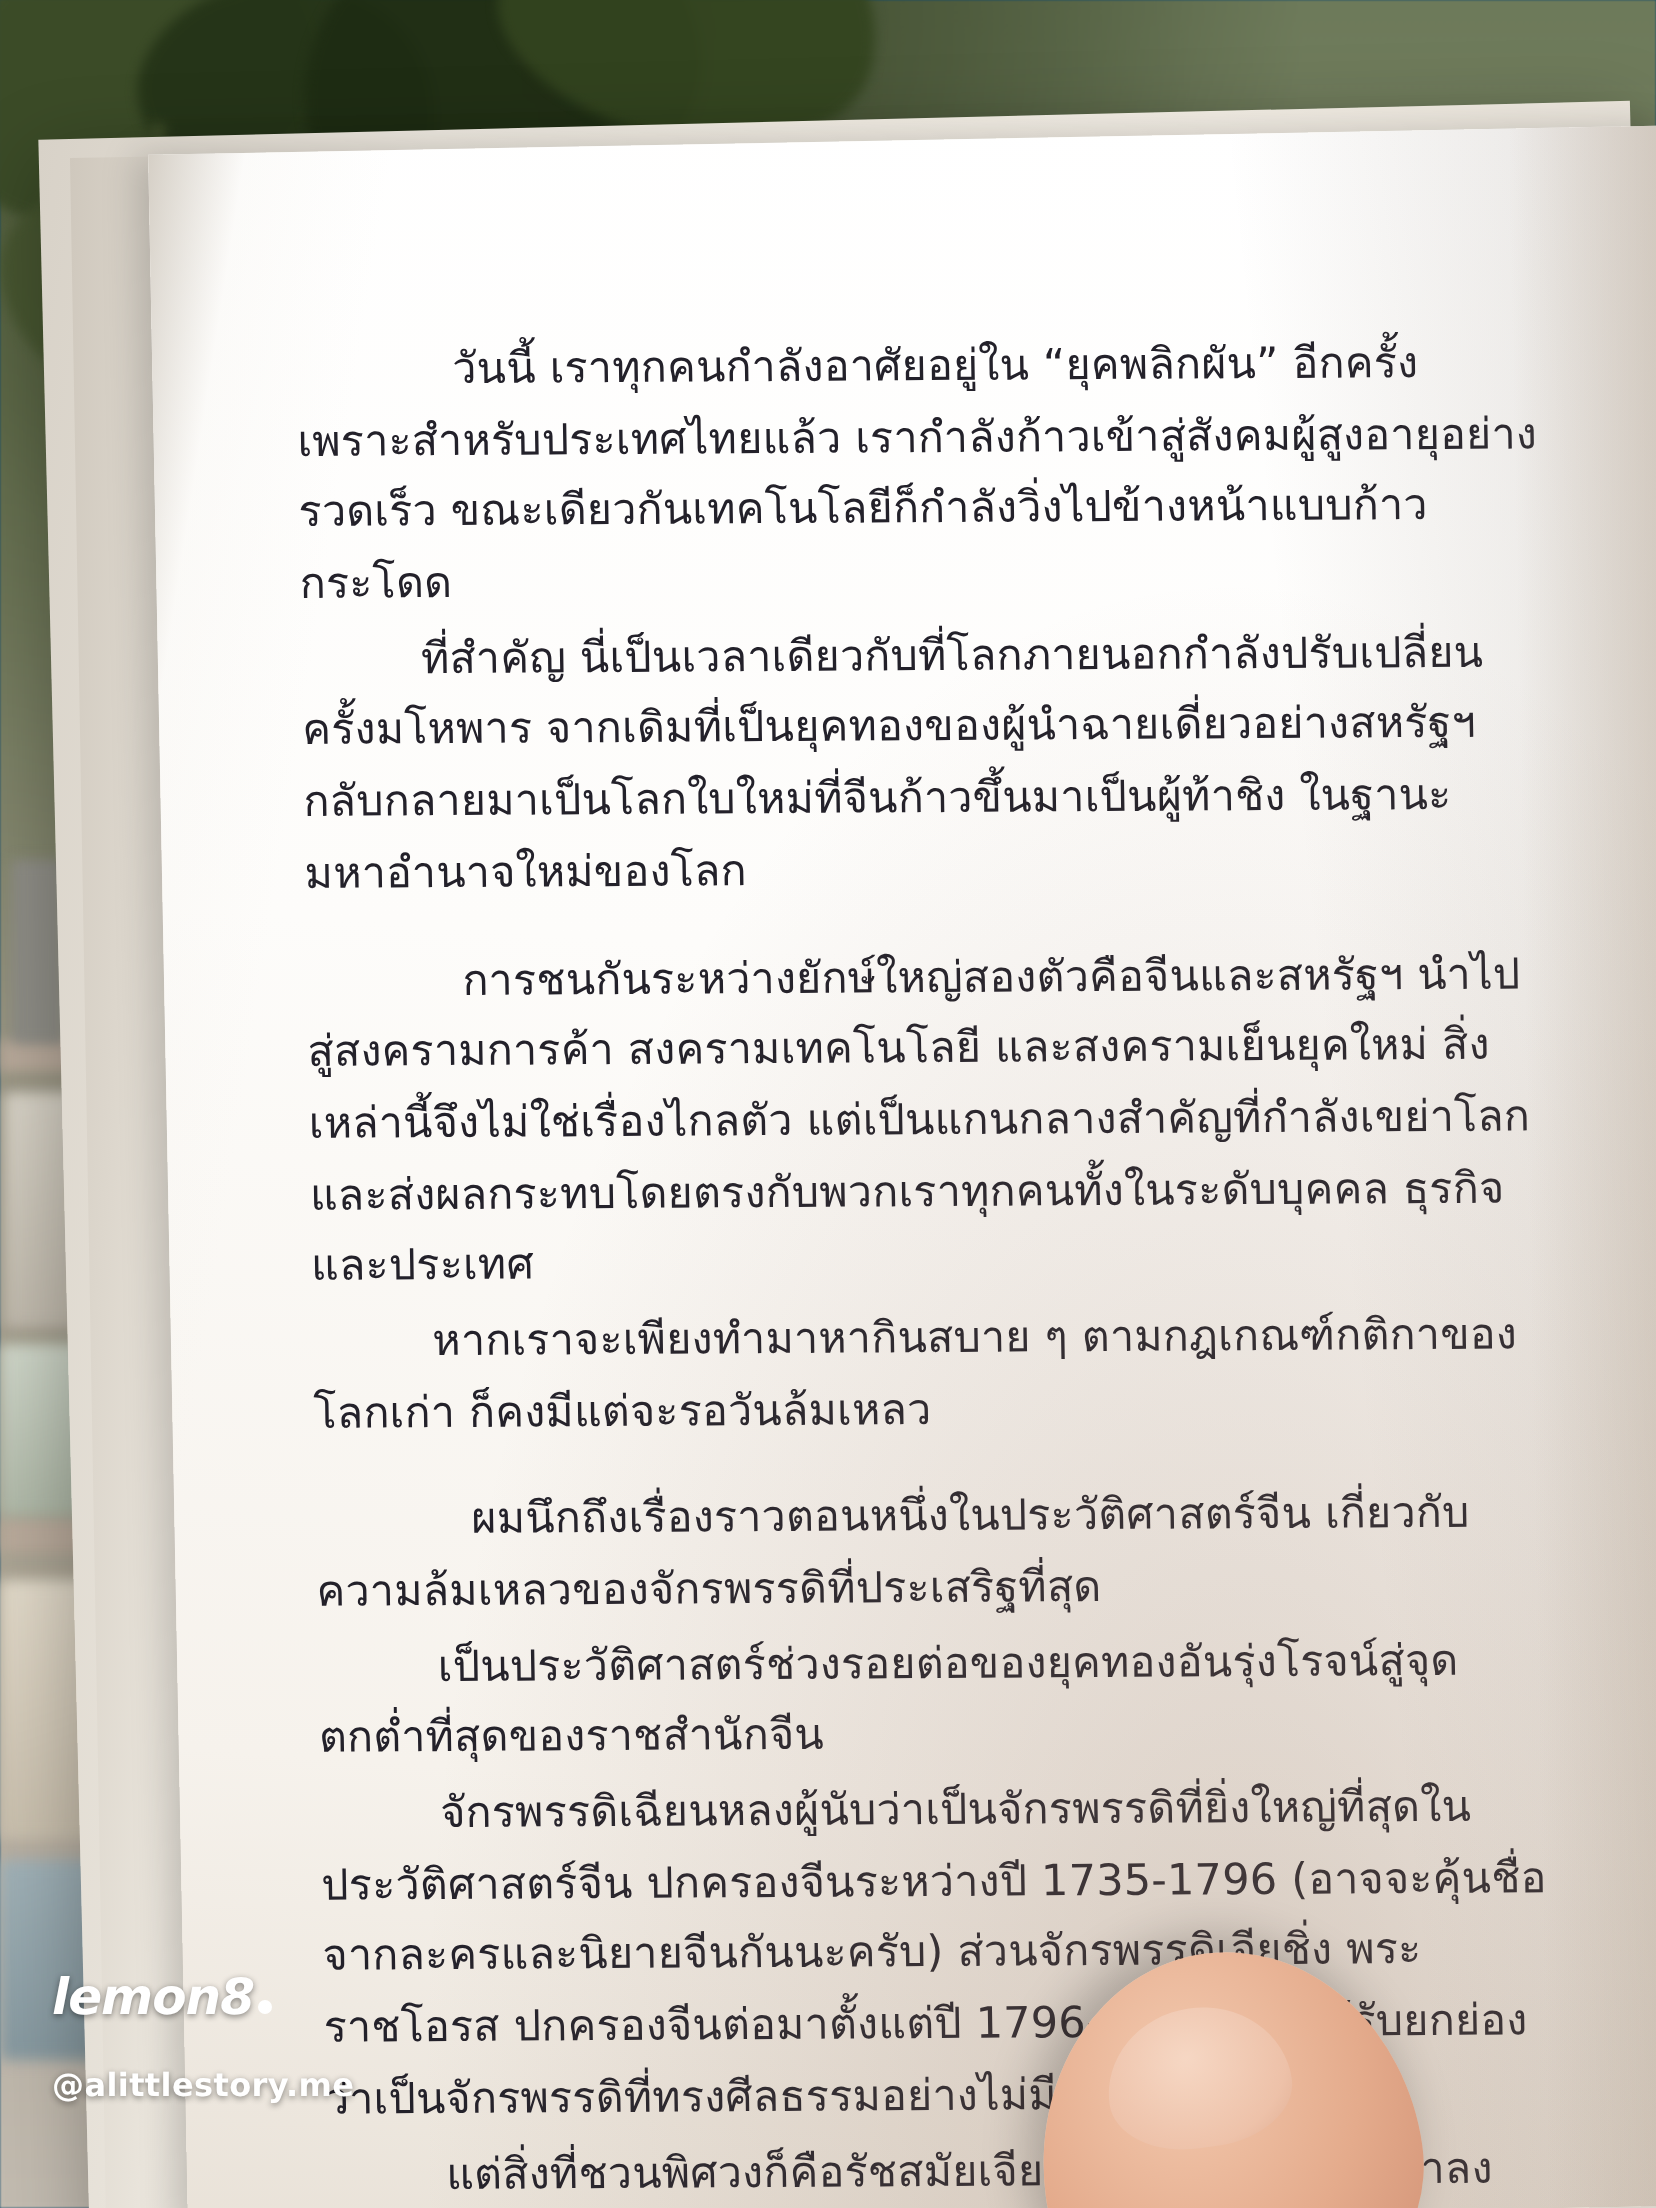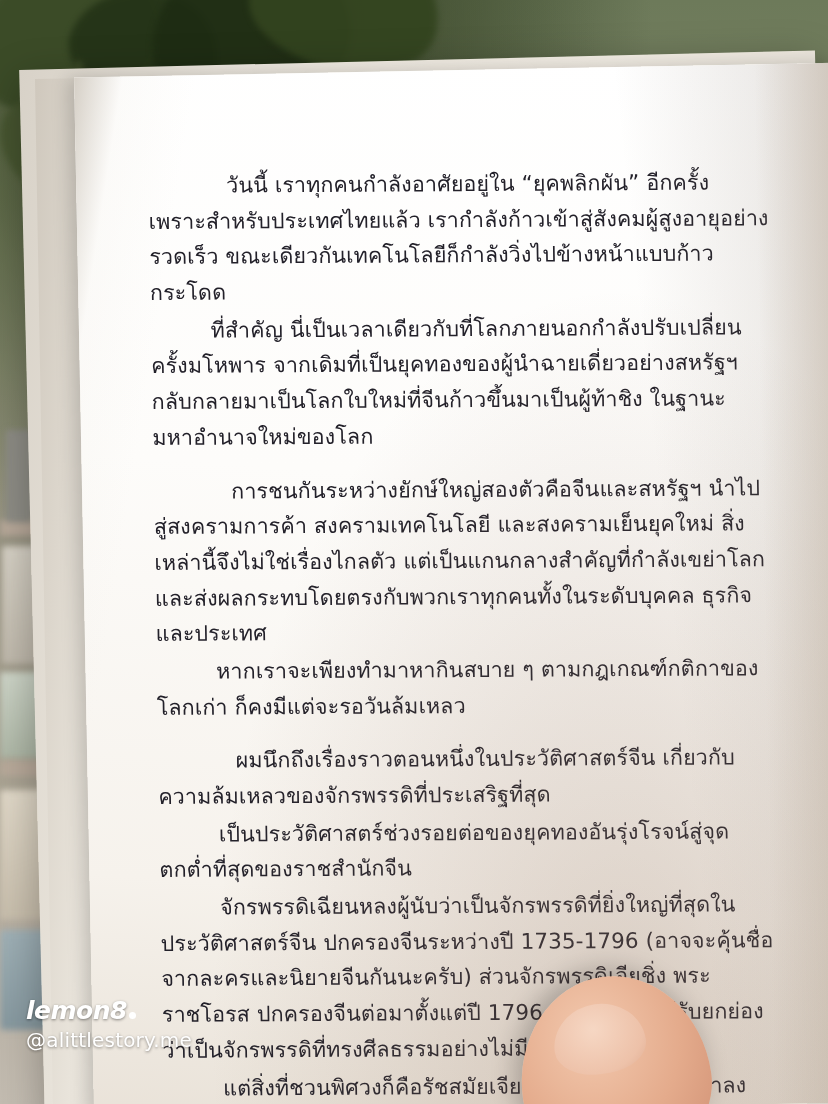--- a/index.html
+++ b/index.html
@@ -149,23 +149,23 @@
     align-items: baseline;
   }
   .wm-logo .dot {
     display: inline-block;
     width: 7px; height: 7px;
     border-radius: 50%;
     background: #fff;
     margin-left: 2px;
   }
   .wm-handle {
-    margin-top: 5px;
-    font-size: 20px;
-    font-weight: 400;
+    margin-top: 22px;
+    font-size: 16px;
+    font-weight: 700;
     letter-spacing: .2px;
   }
 
   
   .finger {
     position: absolute;
     right: 118px;
     bottom: -62px;
     width: 190px;
     height: 190px;

